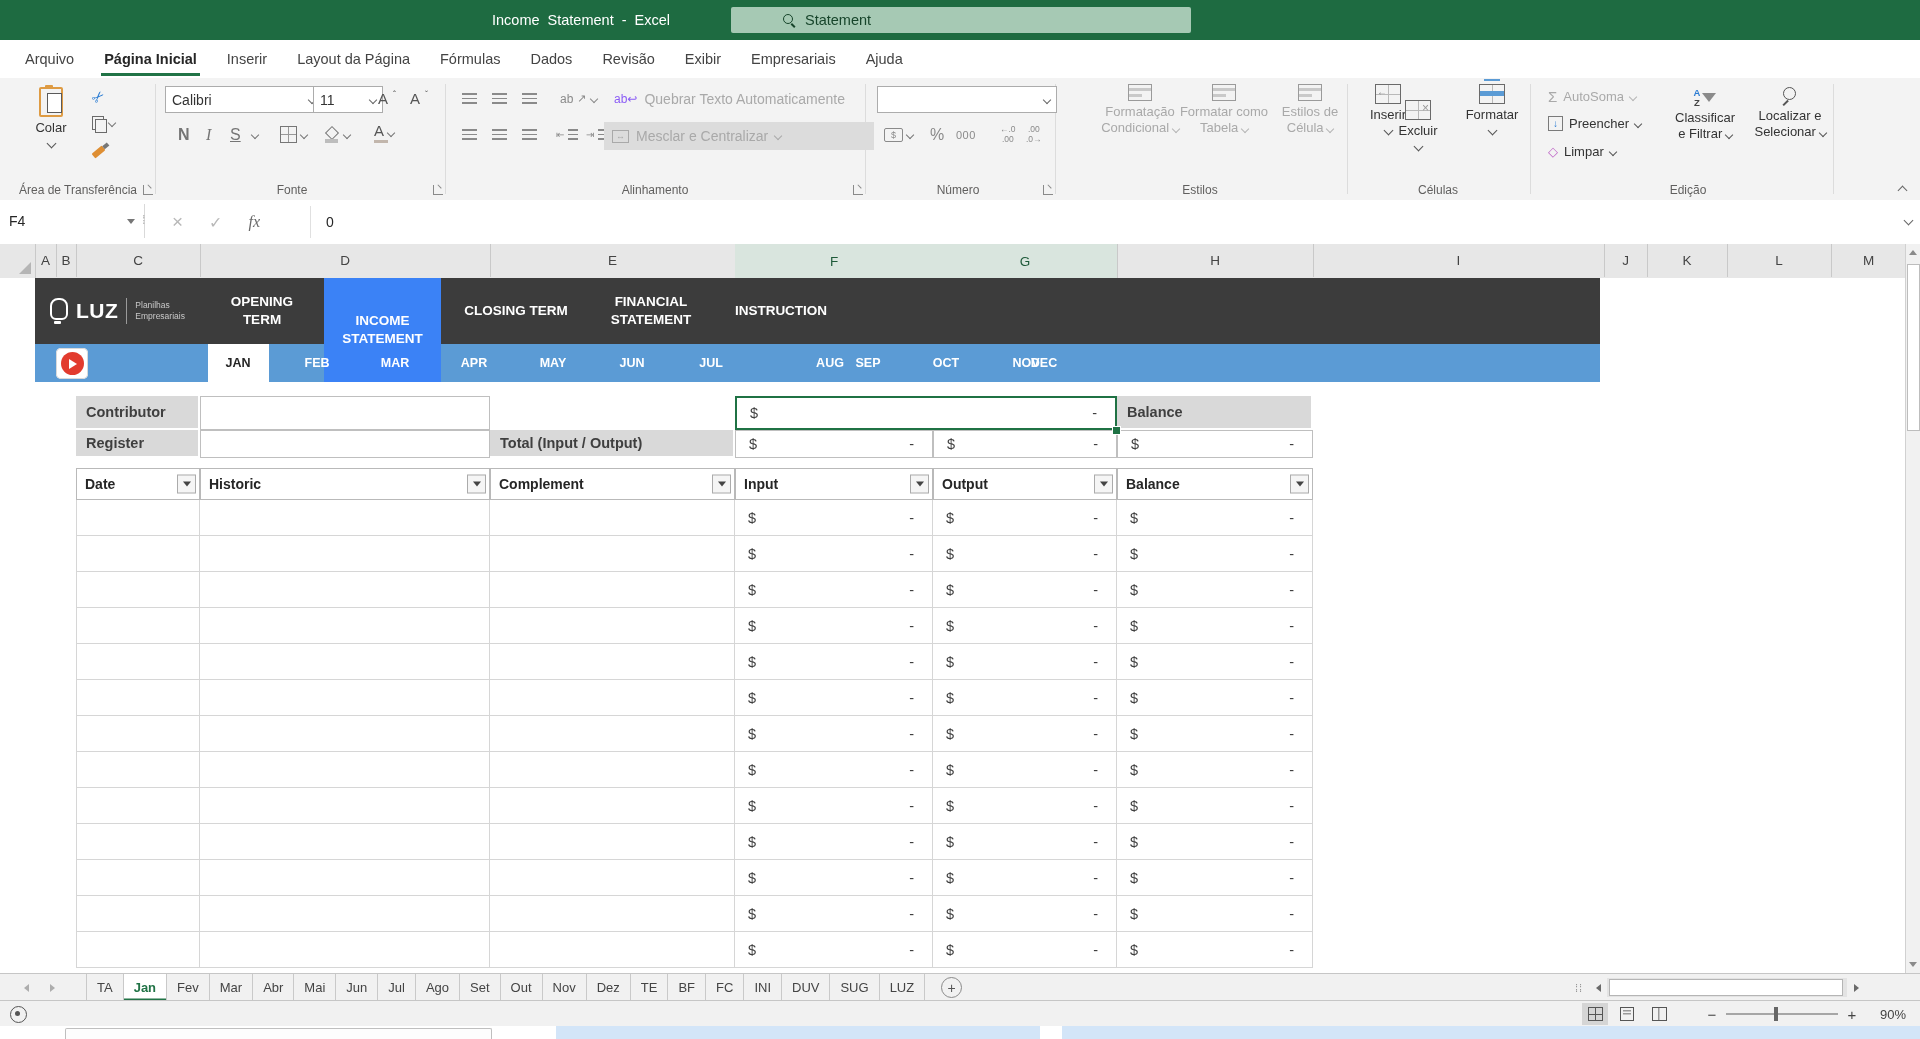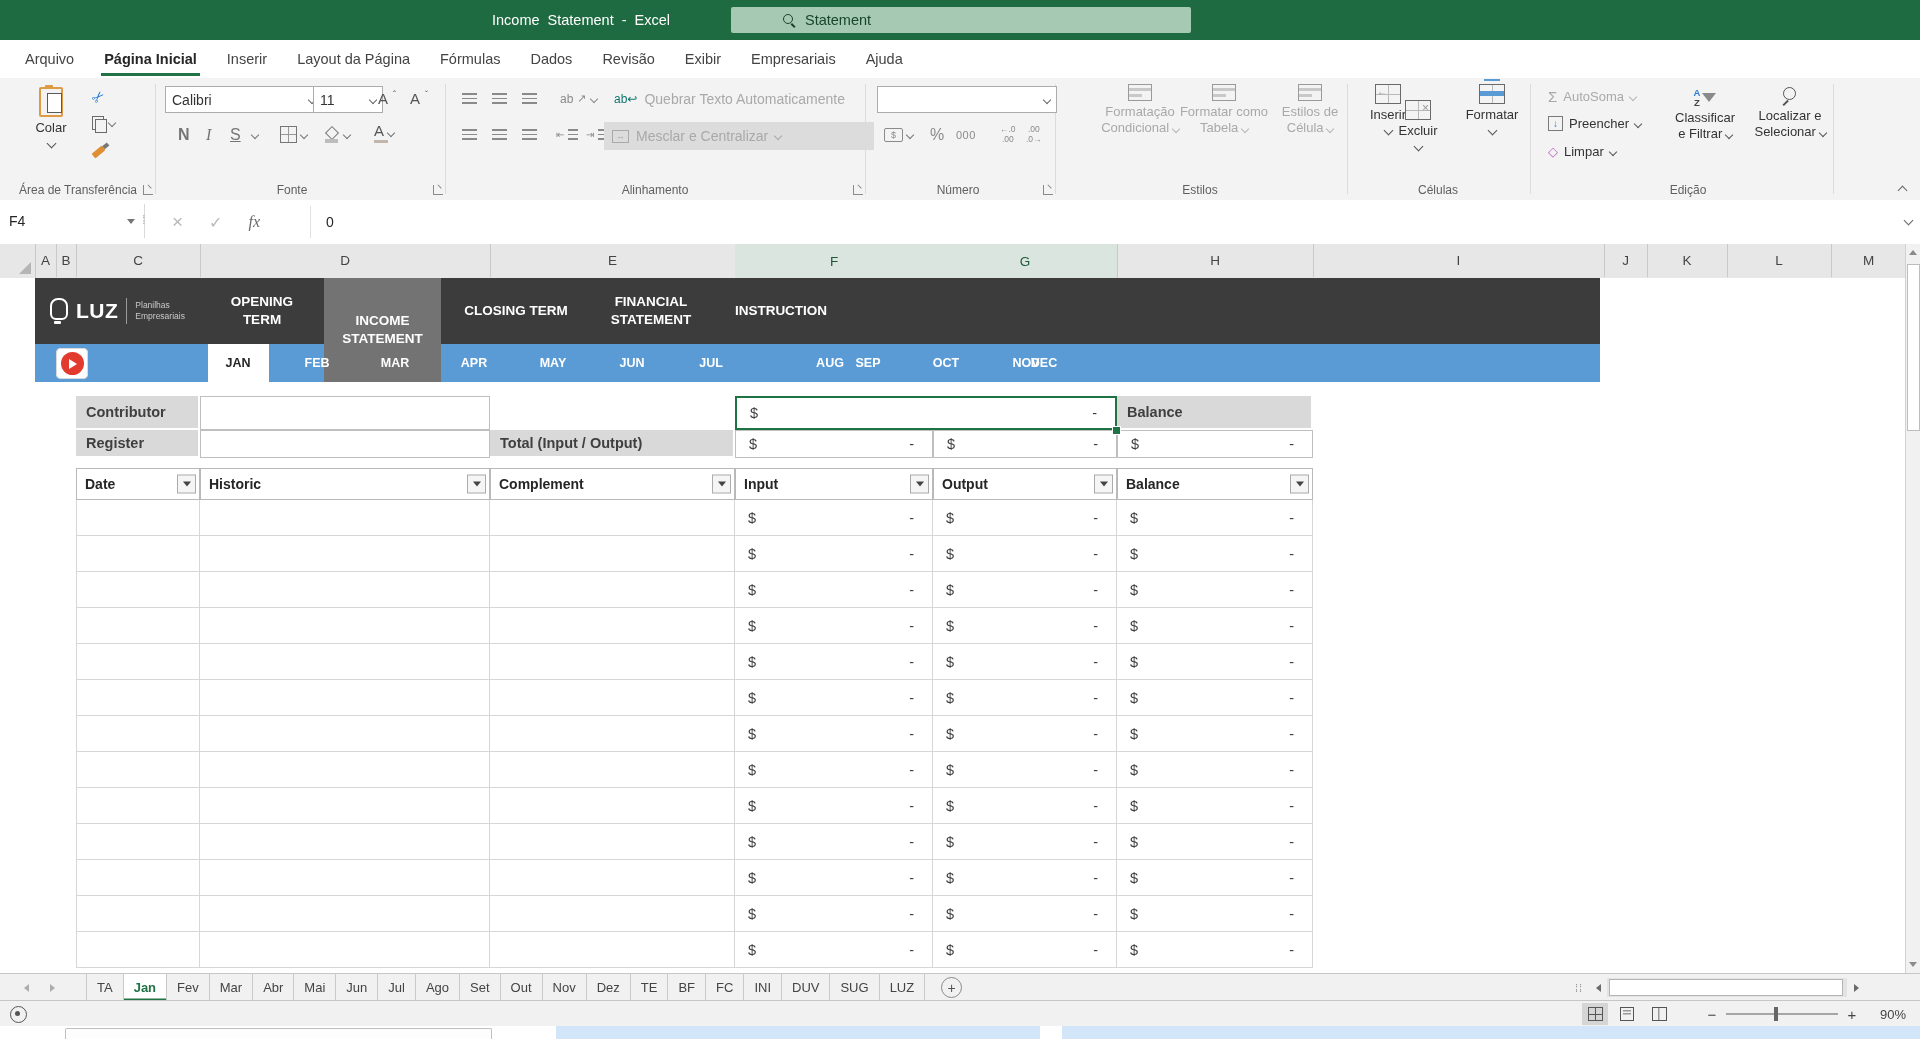--- a/index.html
+++ b/index.html
@@ -75,21 +75,21 @@
   .lines{width:15px;height:11px;background:repeating-linear-gradient(#8A8A8A 0 1.6px,transparent 1.6px 4.6px);}
   .borderic{width:15px;height:15px;border:1px solid #767676;background:
     linear-gradient(#999 0 0) center/100% 1px no-repeat,
     linear-gradient(#999 0 0) center/1px 100% no-repeat;}
   .fillic{position:relative;width:16px;height:16px;}
   .fillic:before{content:"";position:absolute;left:3px;top:1px;width:8px;height:8px;border:1.4px solid #767676;transform:rotate(45deg);}
   .fillic:after{content:"";position:absolute;left:1px;bottom:0;width:13px;height:3.5px;background:#BDBDBD;}
   .colorbar{position:absolute;left:0;bottom:0;width:14px;height:3.5px;background:#C2B6AC;}
   .mergebox{position:absolute;background:#DCDCDC;display:flex;align-items:center;gap:7px;padding:0 8px;color:#A9A9A9;font-size:14px;height:28px;}
   .mergeic{width:15px;height:11px;border:1.3px solid #A9A9A9;display:flex;align-items:center;justify-content:center;font-size:9px;color:#A9A9A9;}
-  .dimtxt{color:#A9A9A9;} .dimic{color:#0f766e;}
+  .dimtxt{color:#A9A9A9;} .dimic{color:#8b5cf6;}
   .moneyic{width:17px;height:12px;border:1.2px solid #8A8A8A;border-radius:2px;display:flex;align-items:center;justify-content:center;font-size:9px;color:#8A8A8A;}
   .decic{display:flex;flex-direction:column;align-items:center;font-size:8.5px;line-height:1.1;color:#8A8A8A;}
   .sgrid{width:22px;height:15px;border:1px solid #9A9A9A;background:
     linear-gradient(#C9C9C9 0 0) 0 3px/100% 3px no-repeat,
     linear-gradient(#C9C9C9 0 0) 0 9px/60% 3px no-repeat;}
   .cgrid{width:24px;height:18px;border:1px solid #6A6A6A;background:
     linear-gradient(#B9B9B9 0 0) center/100% 1px no-repeat,
     linear-gradient(#B9B9B9 0 0) center/1px 100% no-repeat;position:relative;}
   .cgrid.fmt:before{content:"";position:absolute;left:0;top:6px;width:100%;height:5px;background:#5B9BD5;}
   .cgrid.fmt:after{content:"";position:absolute;left:4px;top:-6px;width:16px;height:2px;background:#5B9BD5;}
@@ -124,21 +124,21 @@
   .corner:after{content:"";position:absolute;right:4px;bottom:4px;width:0;height:0;border-left:12px solid transparent;border-bottom:12px solid #B5B5B5;}
   .colh{position:absolute;top:0;height:33px;display:flex;align-items:center;justify-content:center;font-size:13.5px;color:#444;border-right:1px solid #C9C9C9;}
   .colh.sel{background:#D9E5DE;border-bottom:2px solid #1F7244;color:#1E5A39;height:34px;}
   .rowhdrs{position:absolute;left:0;top:34px;width:35px;height:695px;background:#E7E7E7;border-right:1px solid #ABABAB;}
   .rowh{position:absolute;left:0;width:34px;display:flex;align-items:center;justify-content:center;font-size:13px;color:#444;border-bottom:1px solid #C9C9C9;overflow:hidden;}
   .rowh.sel{background:#D9E5DE;border-right:2px solid #1F7244;color:#1E5A39;width:35px;}
   .sheetbody{position:absolute;left:0;top:34px;width:1906px;height:695px;background:#fff;}
   .band-dark{position:absolute;left:35px;top:0;width:1565px;height:66px;background:#3C3C3C;}
   .band-blue{position:absolute;left:35px;top:66px;width:1565px;height:38px;background:#5B9BD5;}
   .wbtab{position:absolute;top:0;height:66px;display:flex;align-items:center;justify-content:center;text-align:center;color:#fff;font-weight:700;font-size:13.5px;line-height:1.3;z-index:2;}
-  .wbtab.active{background:#737373;height:104px;align-items:center;z-index:2;}
+  .wbtab.active{background:#3b82f6;height:104px;align-items:center;z-index:2;}
   .logo{position:absolute;left:48px;top:10px;height:46px;display:flex;align-items:center;gap:8px;z-index:2;color:#fff;}
   .bulb{position:relative;width:20px;height:30px;}
   .bulb:before{content:"";position:absolute;left:2px;top:2px;width:14px;height:18px;border:2px solid #fff;border-radius:8px 8px 6px 6px;}
   .bulb:after{content:"";position:absolute;left:6px;bottom:2px;width:7px;height:3px;background:#fff;border-radius:1px;}
   .logo .luz{font-size:21px;font-weight:700;letter-spacing:.5px;}
   .logo .vdiv{width:1px;height:26px;background:#9a9a9a;}
   .logo .tag{font-size:8.5px;line-height:1.25;color:#C9C9C9;}
   .playbtn{position:absolute;left:56px;top:70px;width:32px;height:31px;background:#fff;border-radius:5px;display:flex;align-items:center;justify-content:center;z-index:3;box-shadow:0 0 0 1px #D9D9D9 inset;}
   .playbtn .circ{width:23px;height:23px;border-radius:50%;background:#E23B2E;display:flex;align-items:center;justify-content:center;}
   .playbtn .tri{width:0;height:0;border-left:8px solid #fff;border-top:5px solid transparent;border-bottom:5px solid transparent;margin-left:2px;}

